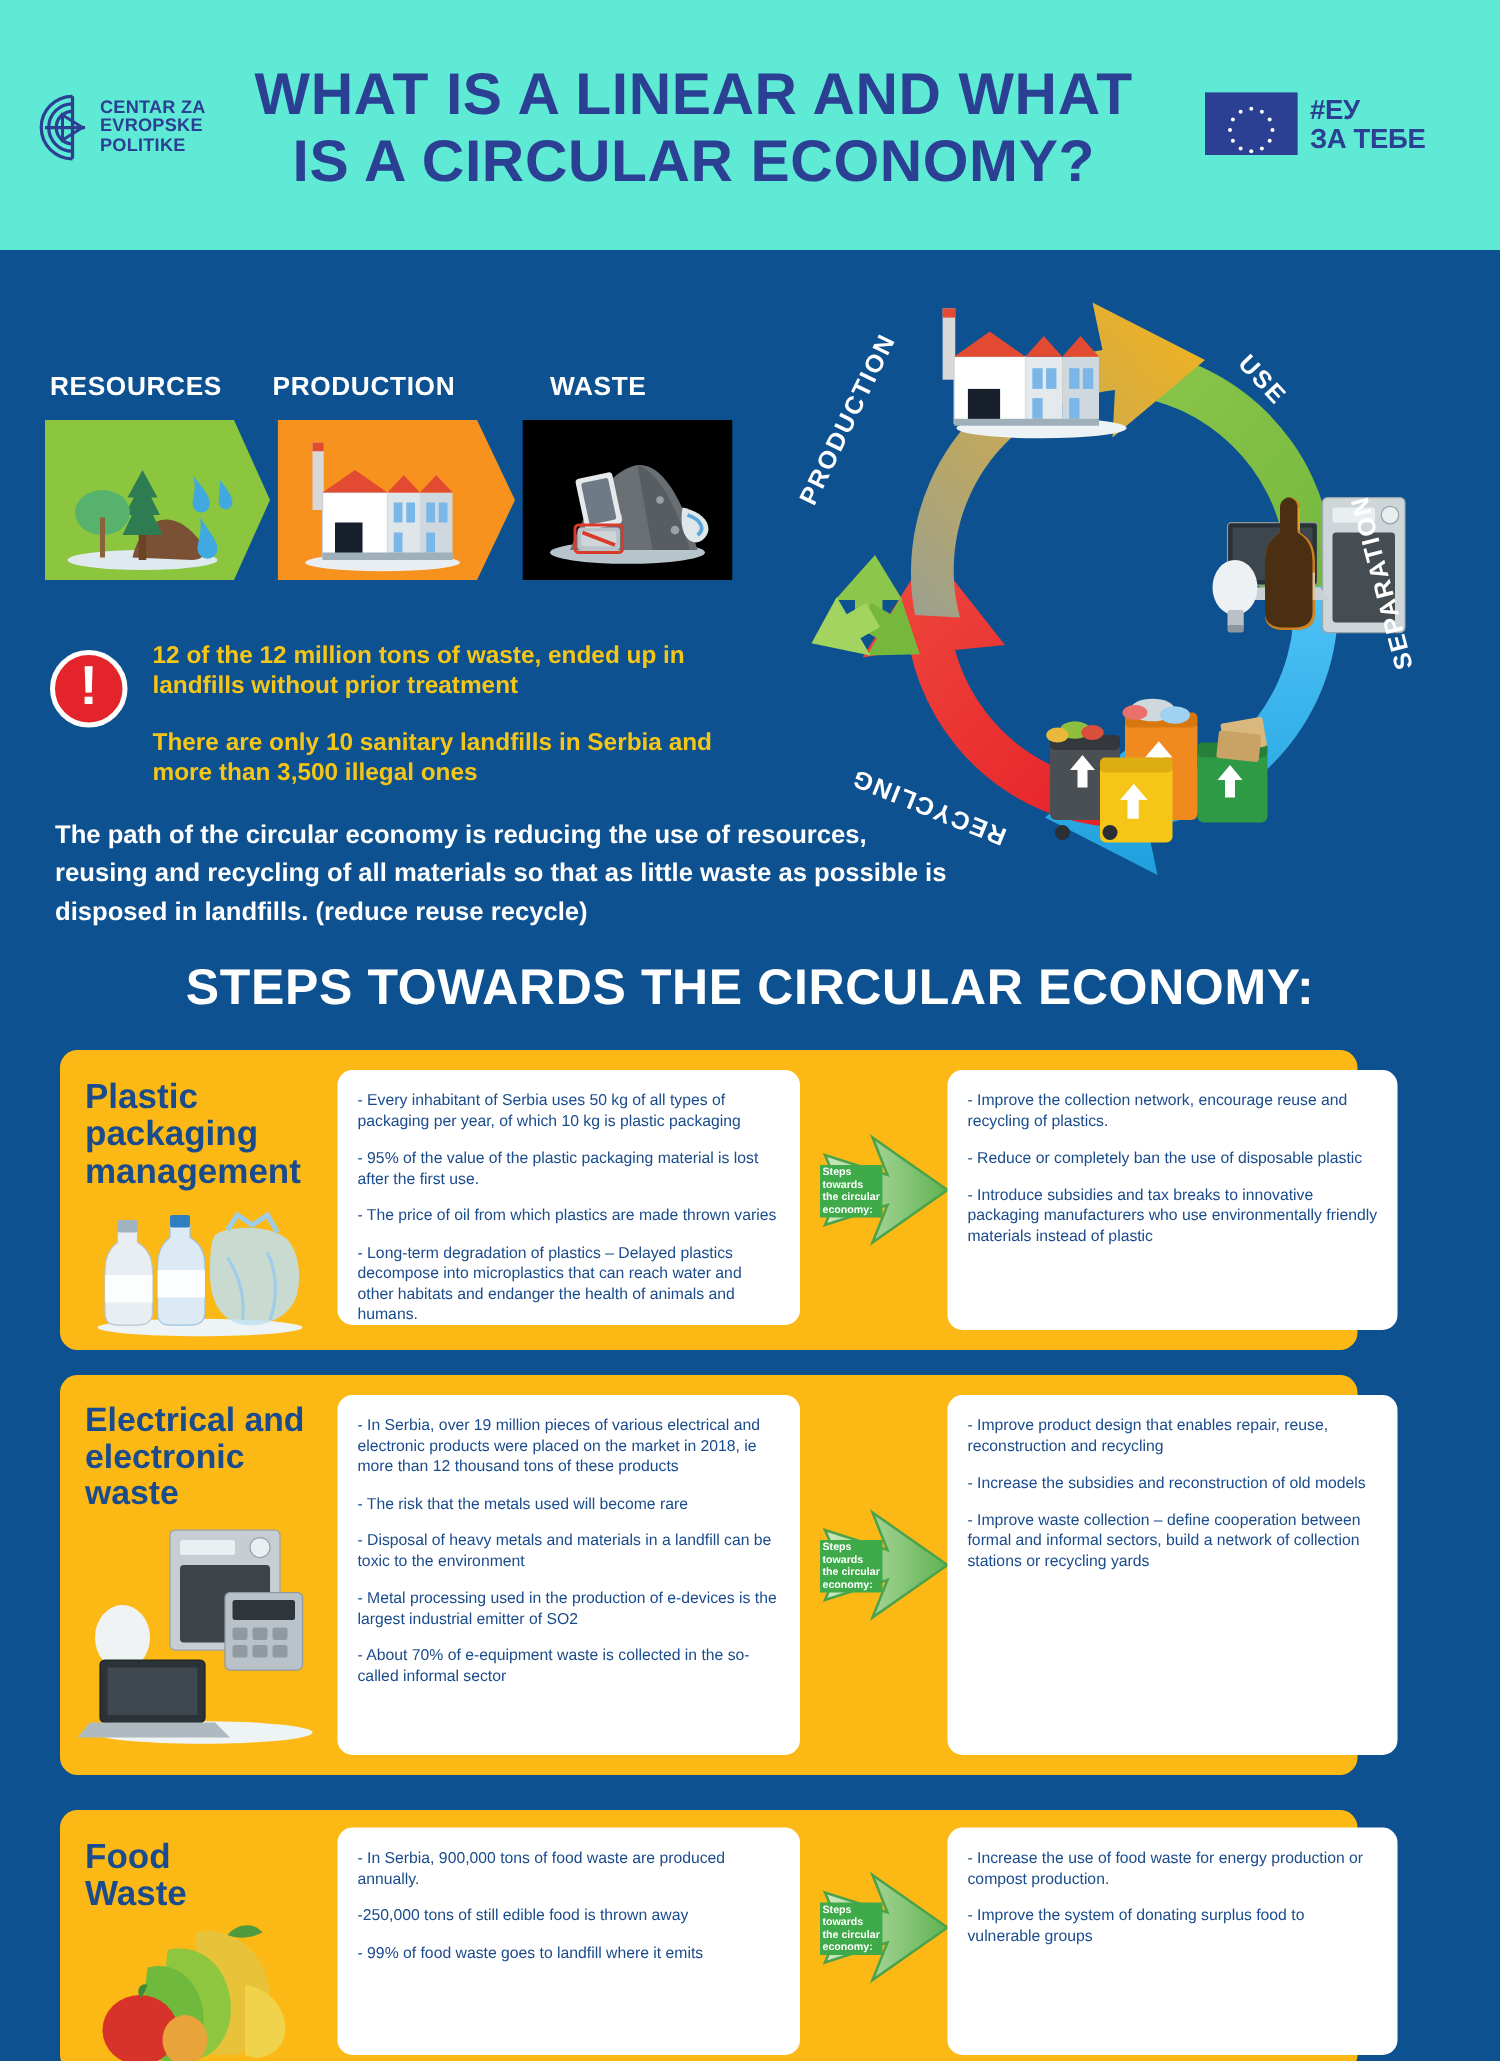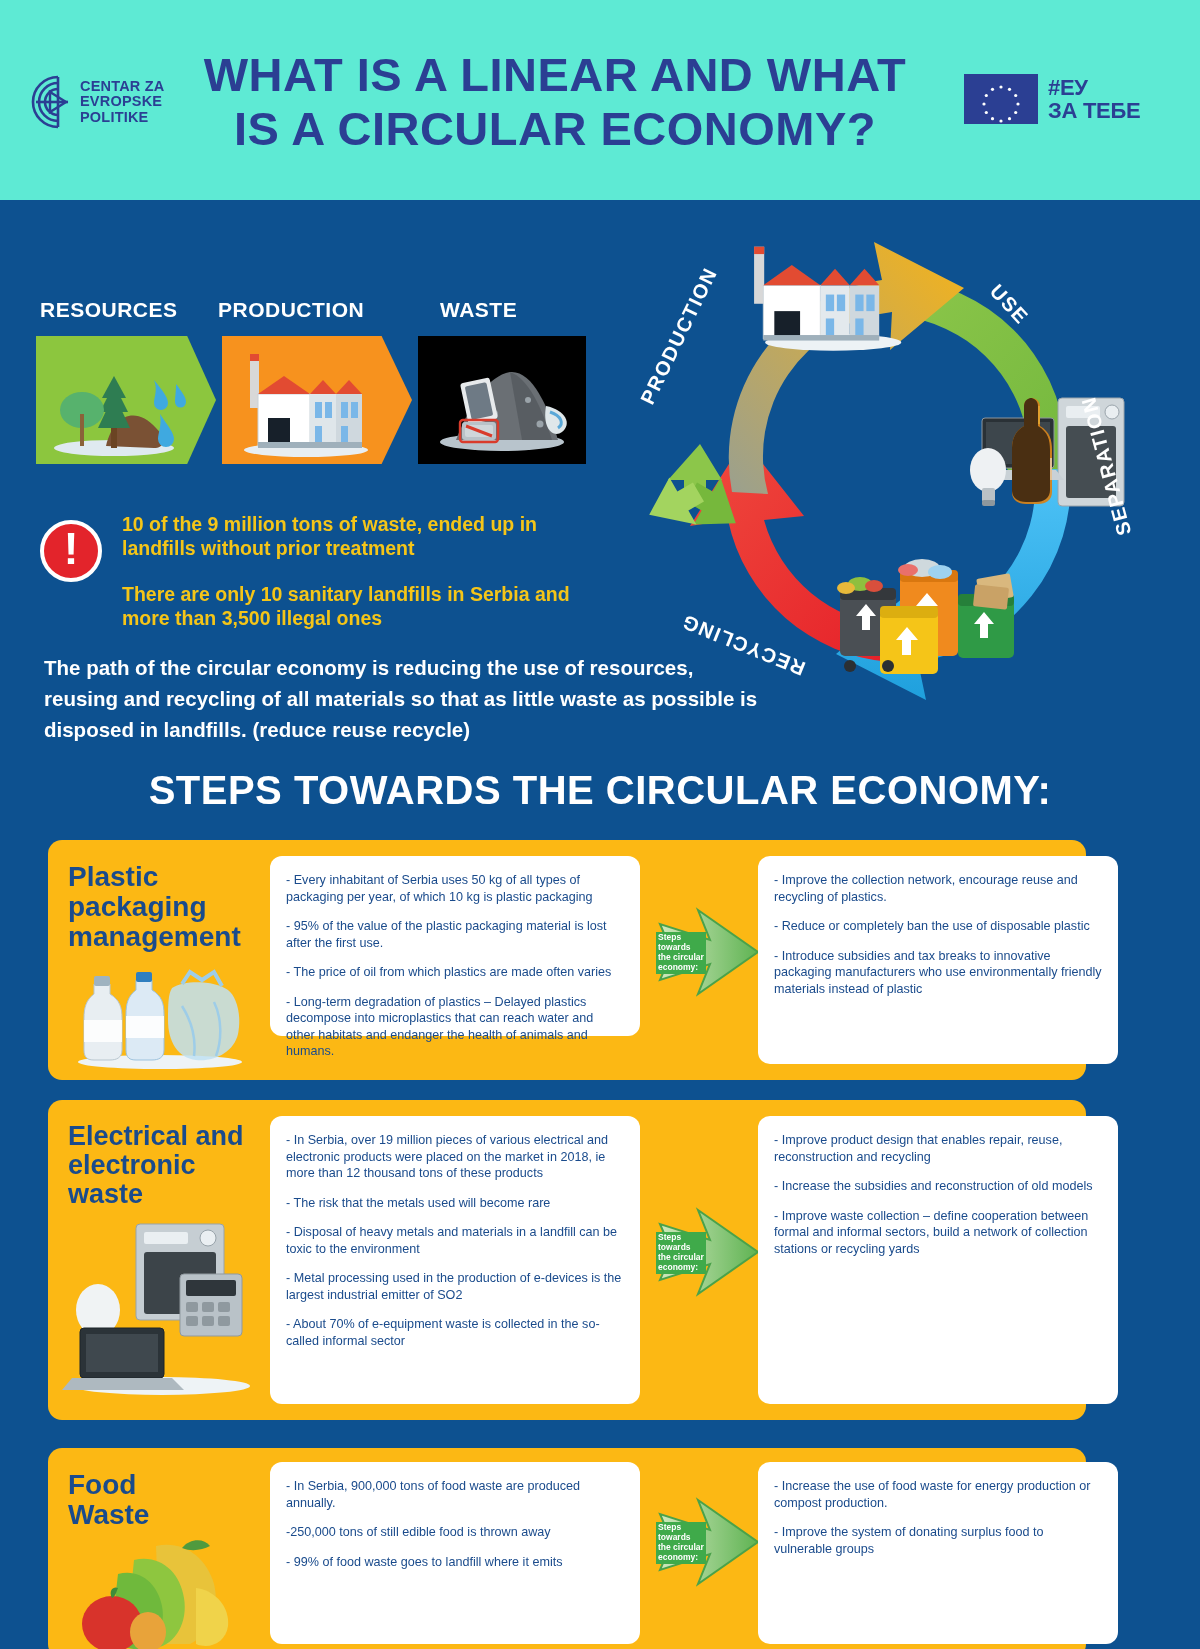--- a/index.html
+++ b/index.html
@@ -260,21 +260,21 @@
           <rect x="42" y="84" width="38" height="22" rx="3" fill="none" stroke="#d93b2b" stroke-width="2.4"></rect>
         </svg>
       </div>
     </div>
 
     <div class="alert-wrap">
       <div class="alert-icon">
         <div class="alert-bang">!</div>
       </div>
       <div class="alert-texts">
-        <div class="alert-line">10 of the 9 million tons of waste, ended up in landfills without prior treatment</div>
+        <div class="alert-line">12 of the 12 million tons of waste, ended up in landfills without prior treatment</div>
         <div class="alert-line second">There are only 10 sanitary landfills in Serbia and more than 3,500 illegal ones</div>
       </div>
     </div>
 
     <div class="path-para">The path of the circular economy is reducing the use of resources, reusing and recycling of all materials so that as little waste as possible is disposed in landfills.  (reduce  reuse  recycle)</div>
 
     <div class="circle-zone">
       <svg width="600" height="520" viewBox="0 0 600 520">
         <defs>
           <linearGradient id="gProd" x1="1" y1="0" x2="0" y2="1">
@@ -417,24 +417,24 @@
                  L72 110 C66 110 62 108 62 100 L62 64 C62 54 64 46 72 40 Z" fill="#dceaf5" stroke="#9cc2dd"></path>
         <rect x="72" y="22" width="16" height="10" rx="2" fill="#2f7fc0"></rect>
         <rect x="62" y="66" width="38" height="22" fill="#ffffff" opacity="0.9"></rect>
         <path d="M108 38 C120 30 150 30 164 40 C172 46 178 64 174 84 C170 102 150 112 132 110
                  C114 108 104 92 104 70 C104 56 104 44 108 38 Z" fill="#bfe0f2" opacity="0.85"></path>
         <path d="M118 34 L126 22 L138 30 L150 22 L158 36" fill="none" stroke="#9ecde8" stroke-width="4"></path>
         <path d="M118 56 C128 72 132 90 130 106" fill="none" stroke="#9ecde8" stroke-width="2.5"></path>
         <path d="M150 52 C158 68 158 90 152 106" fill="none" stroke="#9ecde8" stroke-width="2.5"></path>
       </svg>
 
-      <div class="panel left" style="top:16px; width:370px; height:180px;">
+      <div class="panel left" style="top:16px; width:370px; height:204px;">
         <p>- Every inhabitant of Serbia uses 50 kg of all types of packaging per year, of which 10 kg is plastic packaging</p>
         <p>- 95% of the value of the plastic packaging material is lost after the first use.</p>
-        <p>- The price of oil from which plastics are made often varies</p>
+        <p>- The price of oil from which plastics are made thrown varies</p>
         <p>- Long-term degradation of plastics – Delayed plastics decompose into microplastics that can reach water and other habitats and endanger the health of animals and humans.</p>
       </div>
 
       <div class="arrow-badge" style="left:606px; top:66px;">
         <svg width="106" height="92" viewBox="0 0 106 92">
           <defs>
             <linearGradient id="ar1" x1="0" y1="0" x2="1" y2="0">
               <stop offset="0%" stop-color="#cfe8bd"></stop>
                 <stop offset="100%" stop-color="#5fb352"></stop>
             </linearGradient>

